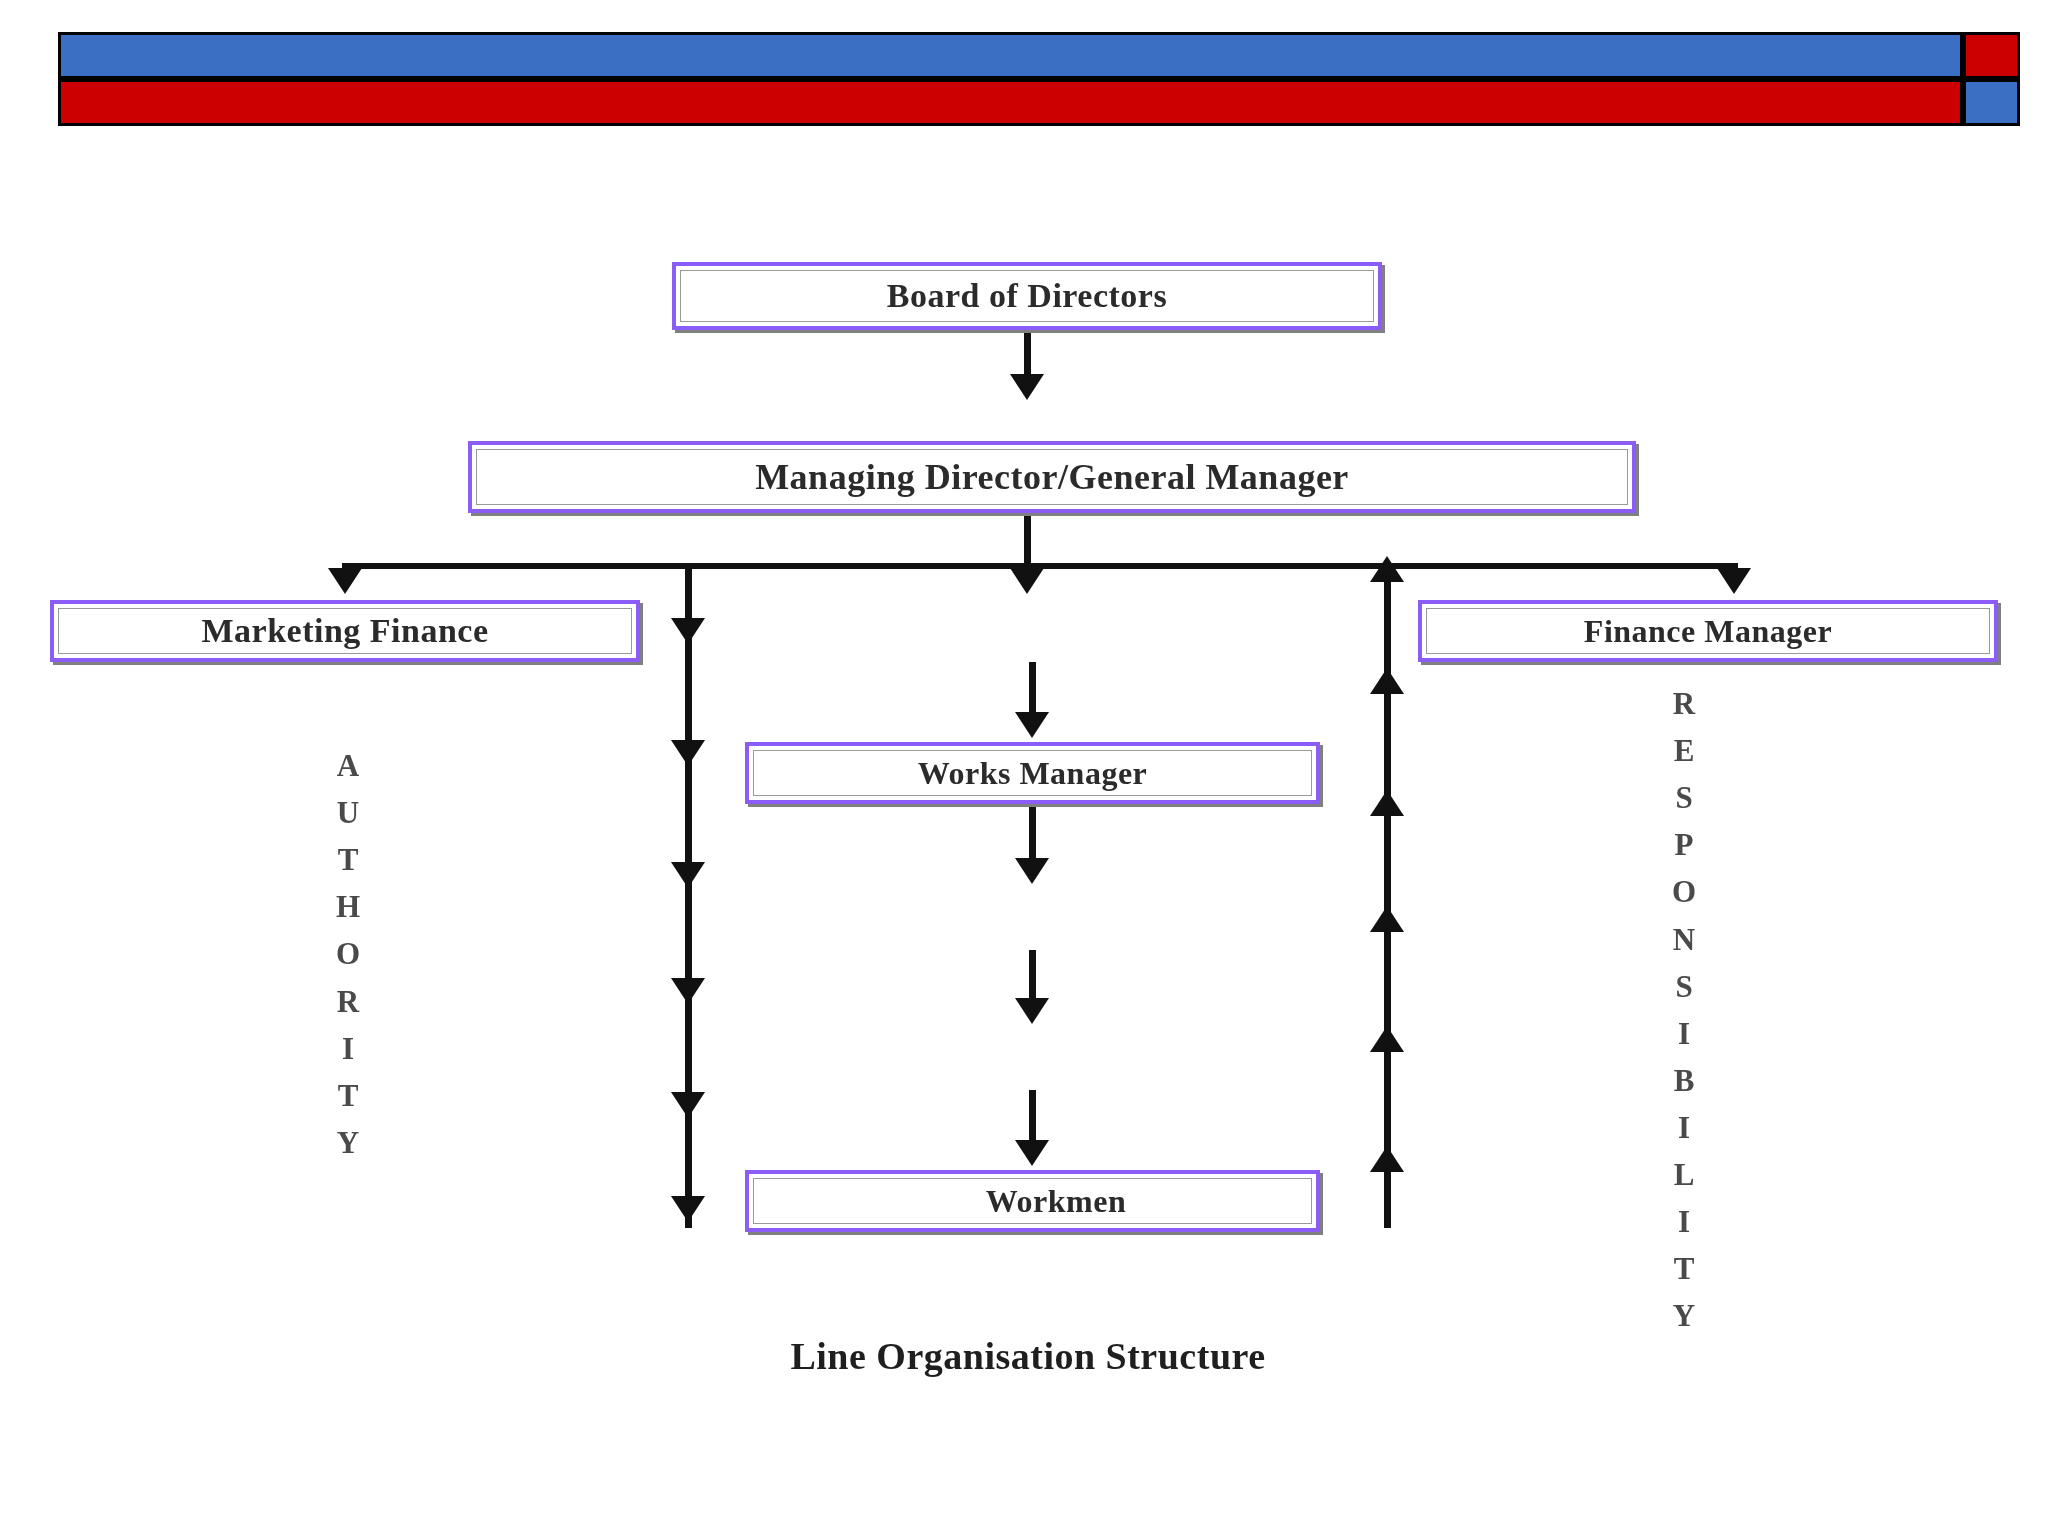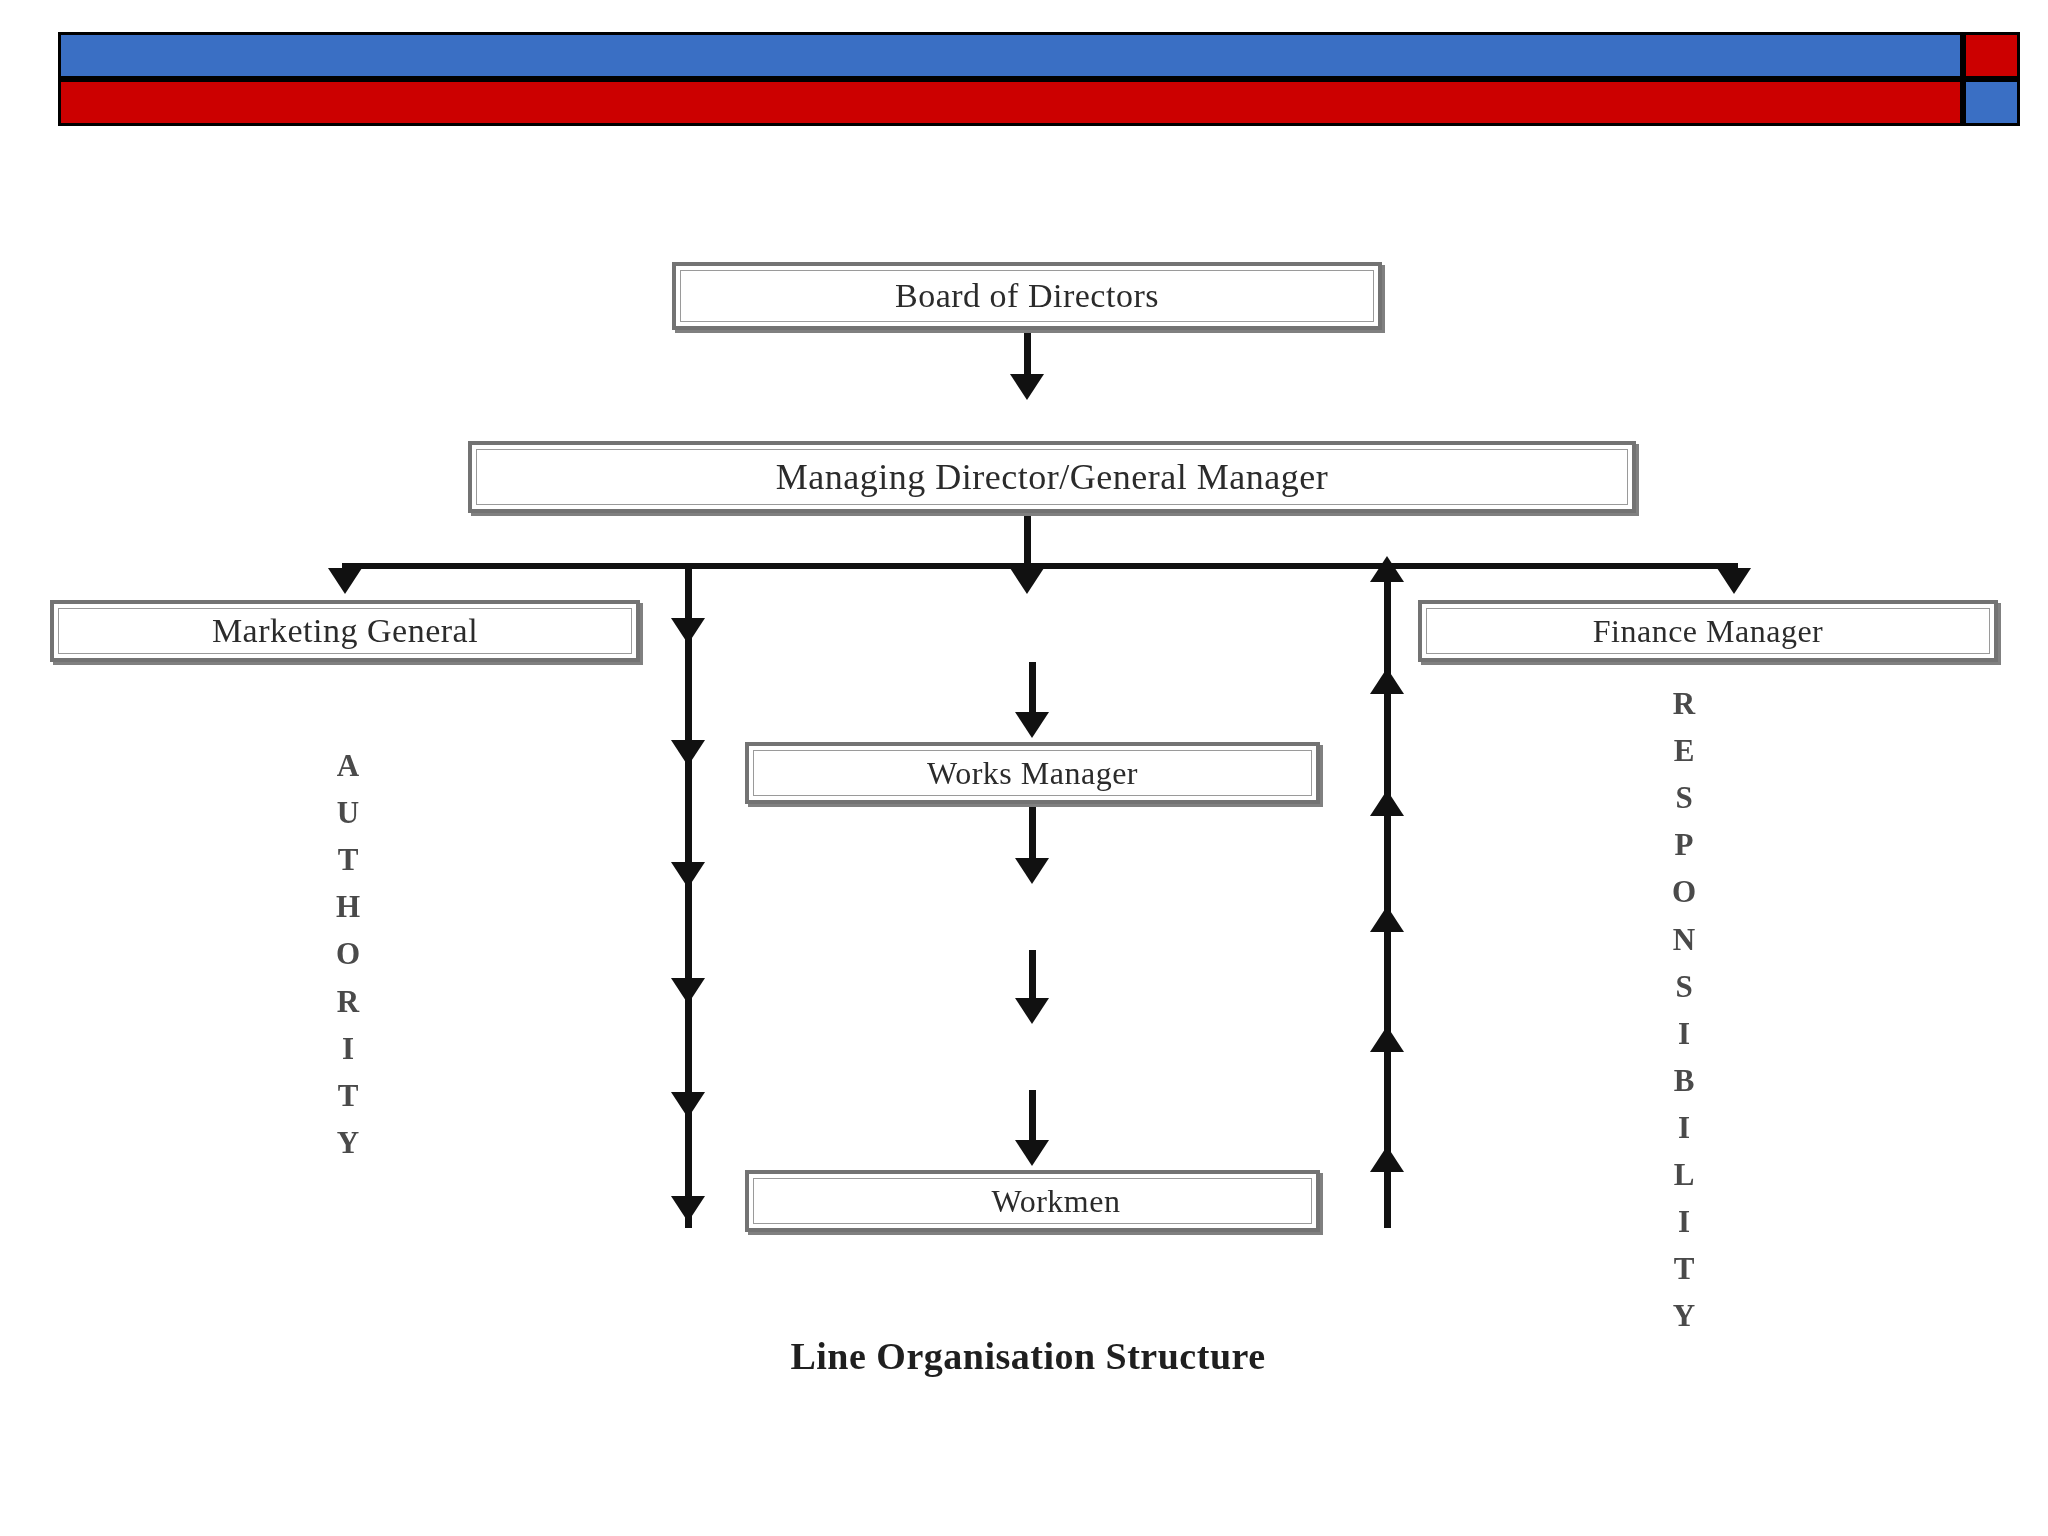--- a/index.html
+++ b/index.html
@@ -47,27 +47,27 @@
     left: 0;
     top: 0;
     width: 2048px;
     height: 1536px;
   }
 
   .node {
     position: absolute;
     box-sizing: border-box;
     background: #ffffff;
-    border: 4px solid #737373;
+    border: 4px solid #8b5cf6;
     box-shadow: 3px 3px 0 0 #808080;
     display: flex;
     align-items: center;
     justify-content: center;
     color: #2b2b2b;
-    font-weight: normal;
+    font-weight: bold;
     letter-spacing: 0.5px;
     text-align: center;
     font-family: "Liberation Serif", serif;
   }
   .node-inner {
     position: absolute;
     left: 4px; right: 4px; top: 4px; bottom: 4px;
     border: 1px solid #9a9a9a;
     pointer-events: none;
   }
@@ -194,21 +194,21 @@
     <span>Board of Directors</span>
   </div>
 
   <div class="node" id="node-md">
     <span class="node-inner"></span>
     <span>Managing Director/General Manager</span>
   </div>
 
   <div class="node" id="node-mktg">
     <span class="node-inner"></span>
-    <span>Marketing General</span>
+    <span>Marketing Finance</span>
   </div>
 
 
   <div class="node" id="node-fin">
     <span class="node-inner"></span>
     <span>Finance Manager</span>
   </div>
 
   <div class="node" id="node-works">
     <span class="node-inner"></span>

